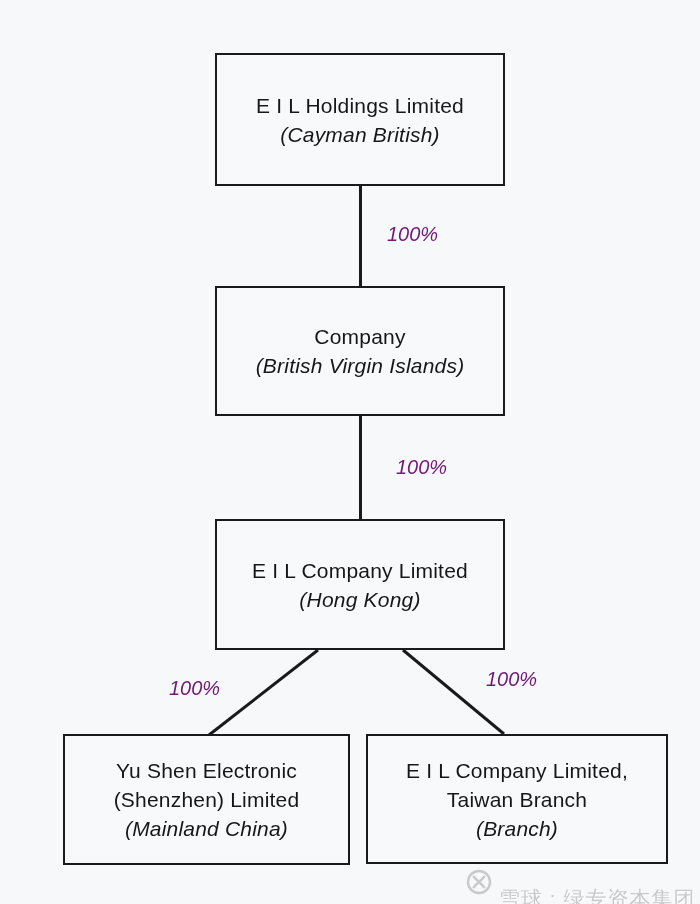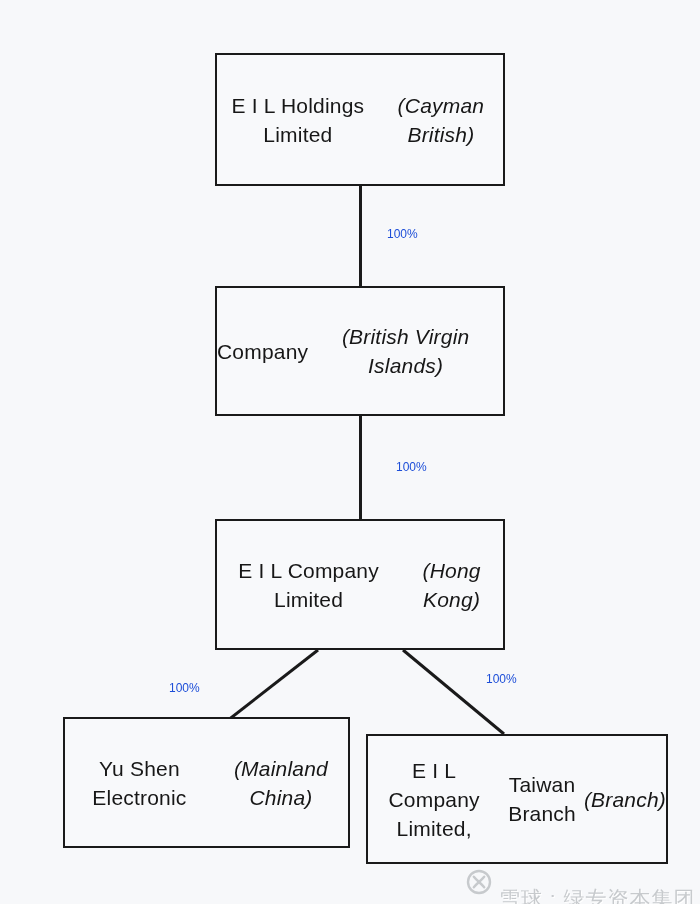--- a/index.html
+++ b/index.html
@@ -23,42 +23,43 @@
     width: 700px;
     height: 904px;
     pointer-events: none;
   }
   .node {
     position: absolute;
     box-sizing: border-box;
     border: 2px solid #1a1a1a;
     background: #f8f9fb;
     display: flex;
-    flex-direction: row;
+    flex-direction: column;
     align-items: center;
     justify-content: center;
     text-align: center;
     font-size: 21px;
     line-height: 29px;
     letter-spacing: 0.2px;
   }
   .node .it {
     font-style: italic;
   }
   .node-holdings   { left: 215px; top: 53px;  width: 290px; height: 133px; }
   .node-development{ left: 215px; top: 286px; width: 290px; height: 130px; }
   .node-hk         { left: 215px; top: 519px; width: 290px; height: 131px; }
-  .node-shenzhen   { left: 63px;  top: 717px; width: 287px; height: 131px; }
+  .node-shenzhen   { left: 63px;  top: 734px; width: 287px; height: 131px; }
   .node-taiwan     { left: 366px; top: 734px; width: 302px; height: 130px; }
   .pct {
     position: absolute;
-    font-size: 12px;
+    font-size: 20px;
     line-height: 22px;
-    color: #1d4ed8;
+    color: #701a75;
     white-space: nowrap;
+    font-style: italic;
   }
   .pct-1 { left: 387px; top: 223px; }
   .pct-2 { left: 396px; top: 456px; }
   .pct-3 { left: 169px; top: 677px; }
   .pct-4 { left: 486px; top: 668px; }
   .watermark {
     position: absolute;
     left: 466px;
     top: 867px;
     height: 30px;
@@ -100,20 +101,21 @@
     <span class="it">(British Virgin Islands)</span>
   </div>
 
   <div class="node node-hk">
     <span>E I L Company Limited</span>
     <span class="it">(Hong Kong)</span>
   </div>
 
   <div class="node node-shenzhen">
     <span>Yu Shen Electronic</span>
+    <span>(Shenzhen) Limited</span>
     <span class="it">(Mainland China)</span>
   </div>
 
   <div class="node node-taiwan">
     <span>E I L Company Limited,</span>
     <span>Taiwan Branch</span>
     <span class="it">(Branch)</span>
   </div>
 
   <span class="pct pct-1">100%</span>

